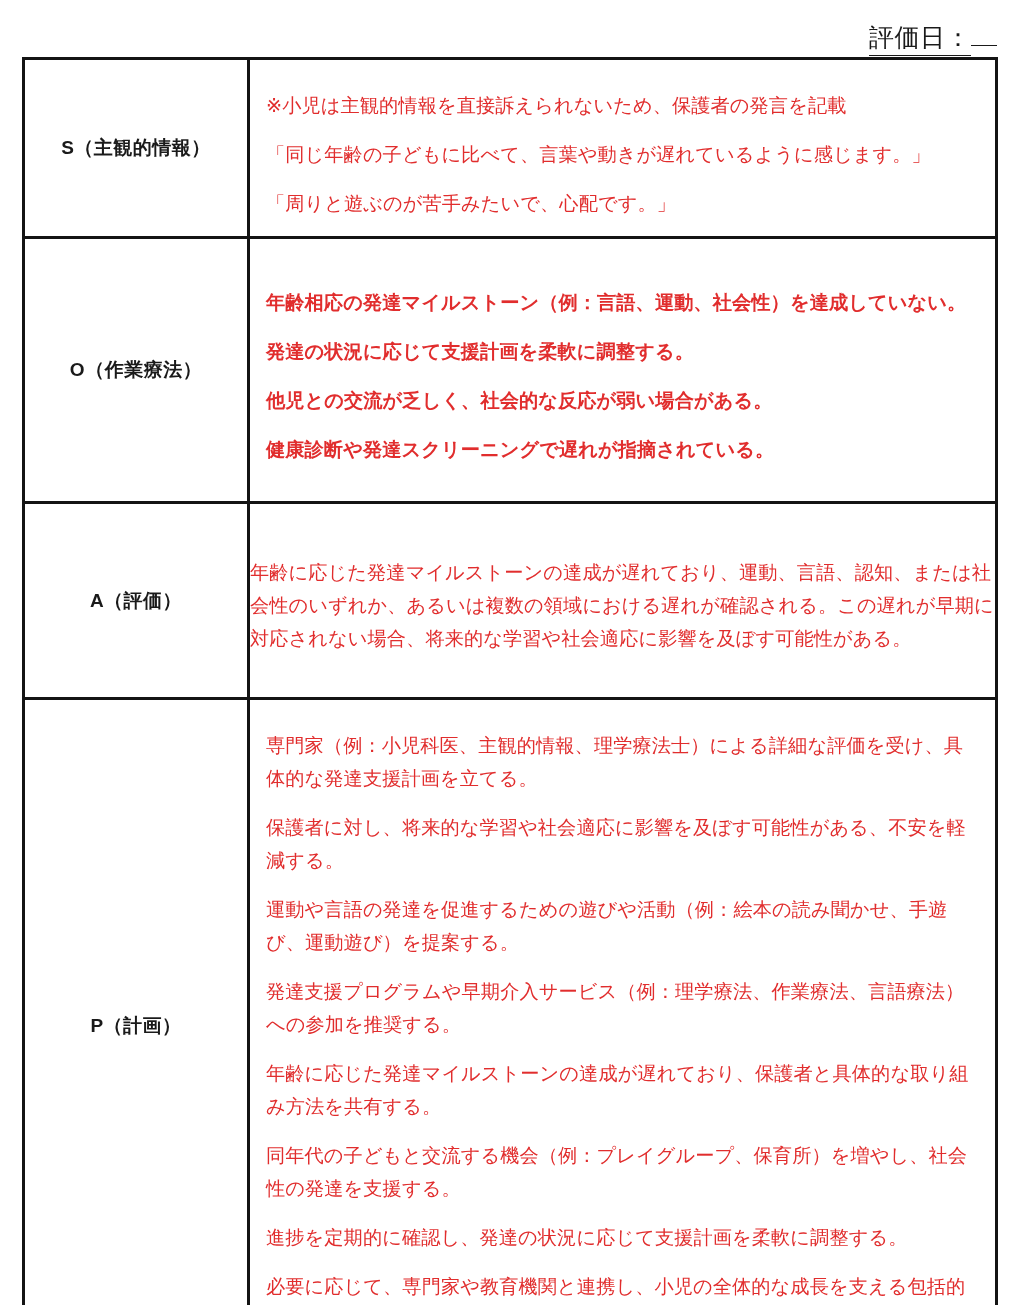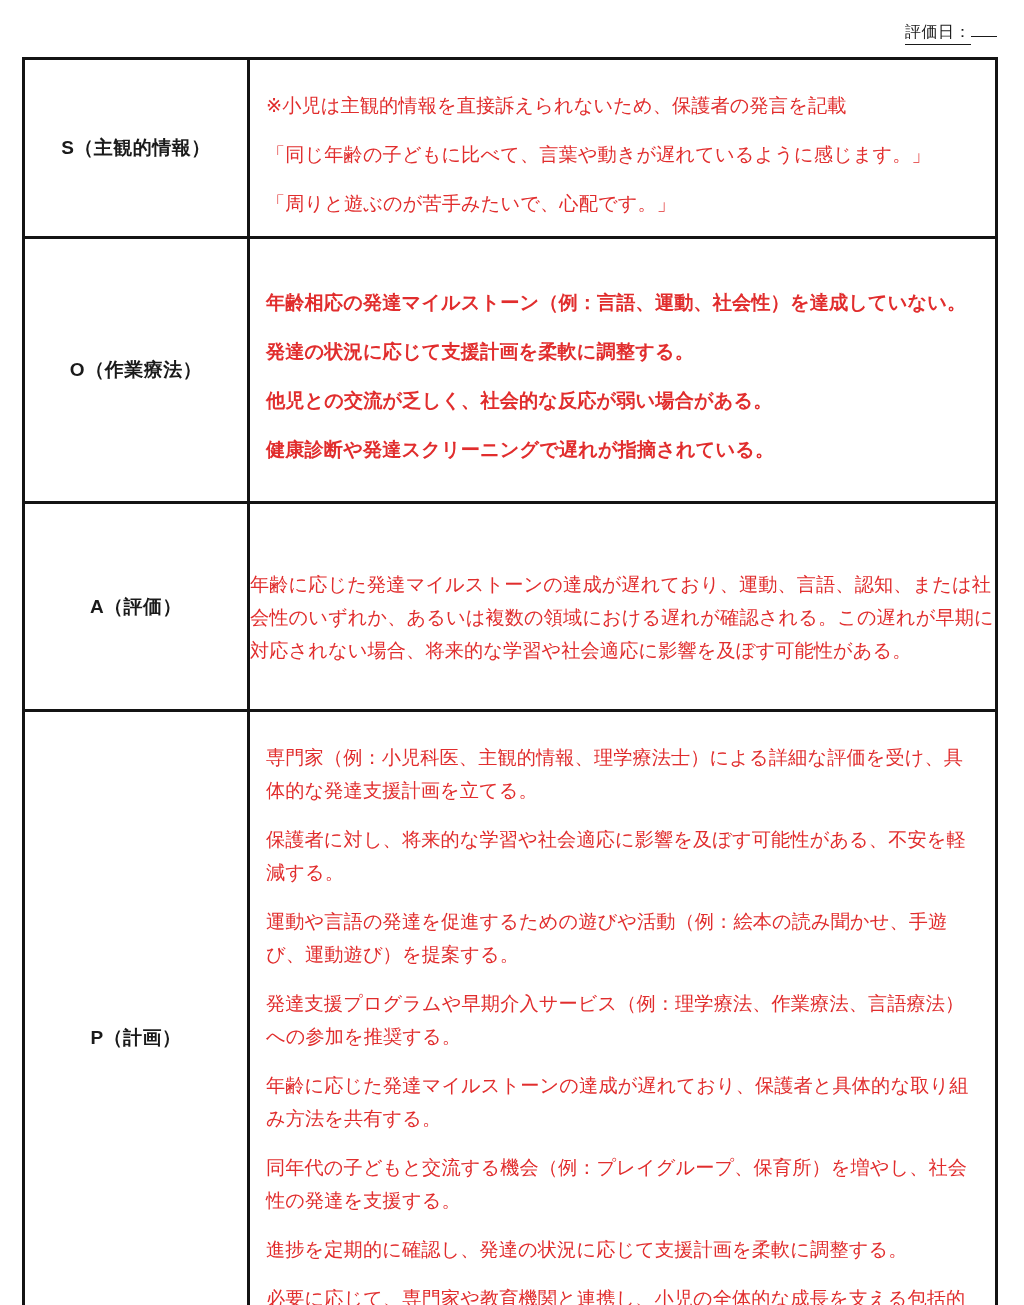--- a/index.html
+++ b/index.html
@@ -22,21 +22,21 @@
     box-sizing: border-box;
   }
 
   
   .doc-header {
     position: absolute;
     top: 22px;
     right: 27px;
     display: flex;
     align-items: baseline;
-    font-size: 16px;
+    font-size: 25px;
     line-height: 1.25;
     white-space: nowrap;
   }
   .doc-header .hdr-label {
     color: #1a1a1a;
     border-bottom: 1.5px solid #1a1a1a;
     padding-bottom: 2px;
     letter-spacing: 0.5px;
   }
   .doc-header .hdr-gap {
@@ -100,21 +100,21 @@
   .row-problem .col-content {
     padding-top: 44px;
   }
   .row-subject .col-content {
     padding-top: 13px;
   }
   .row-object .col-content {
     padding-top: 11px;
   }
   .row-assess .col-content {
-    padding-top: 22px;
+    padding-top: 10px;
   }
   .row-plan .col-content {
     padding-top: 13px;
   }
 </style>
 </head>
 <body>
 
 <div class="page">
 

